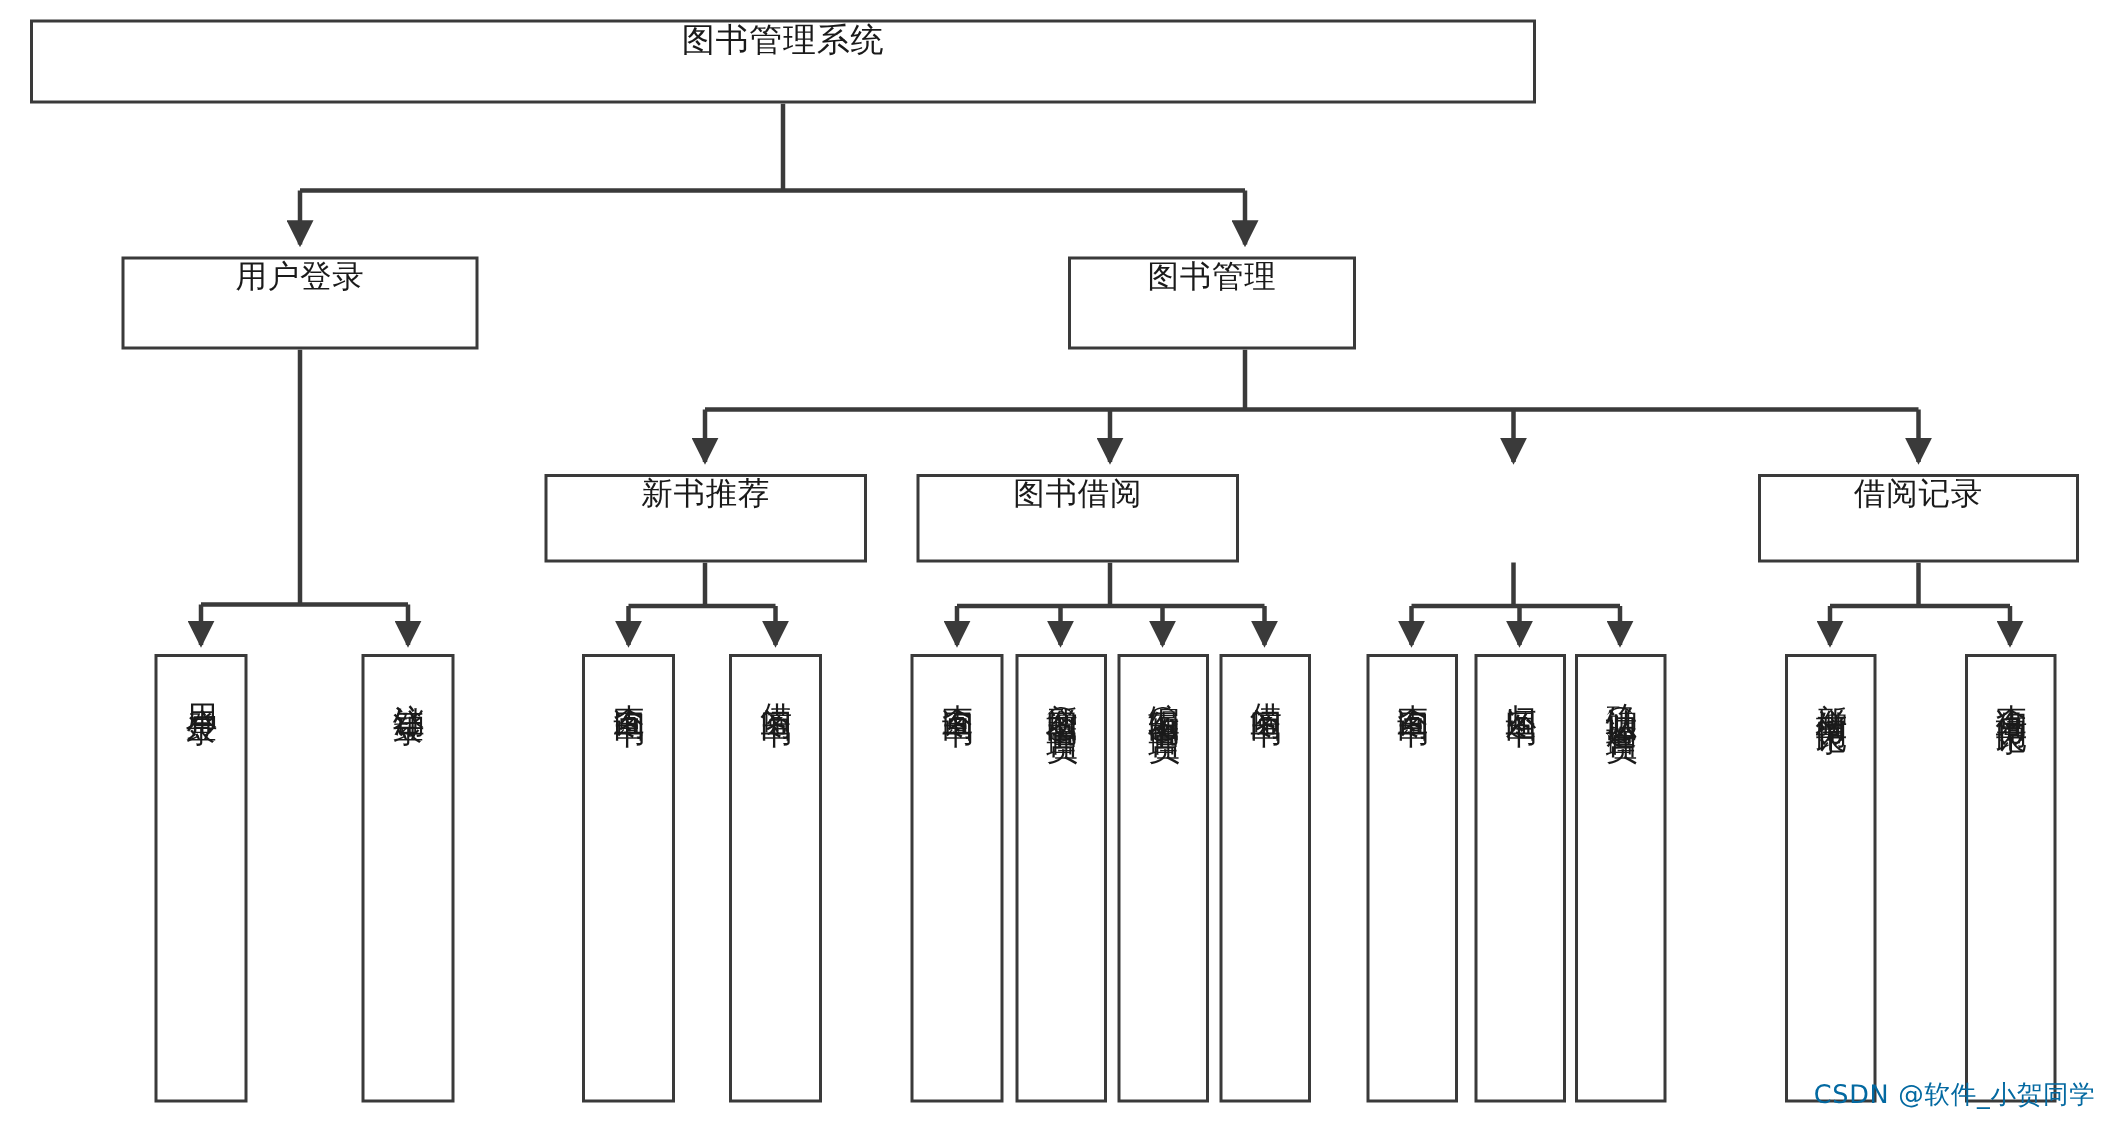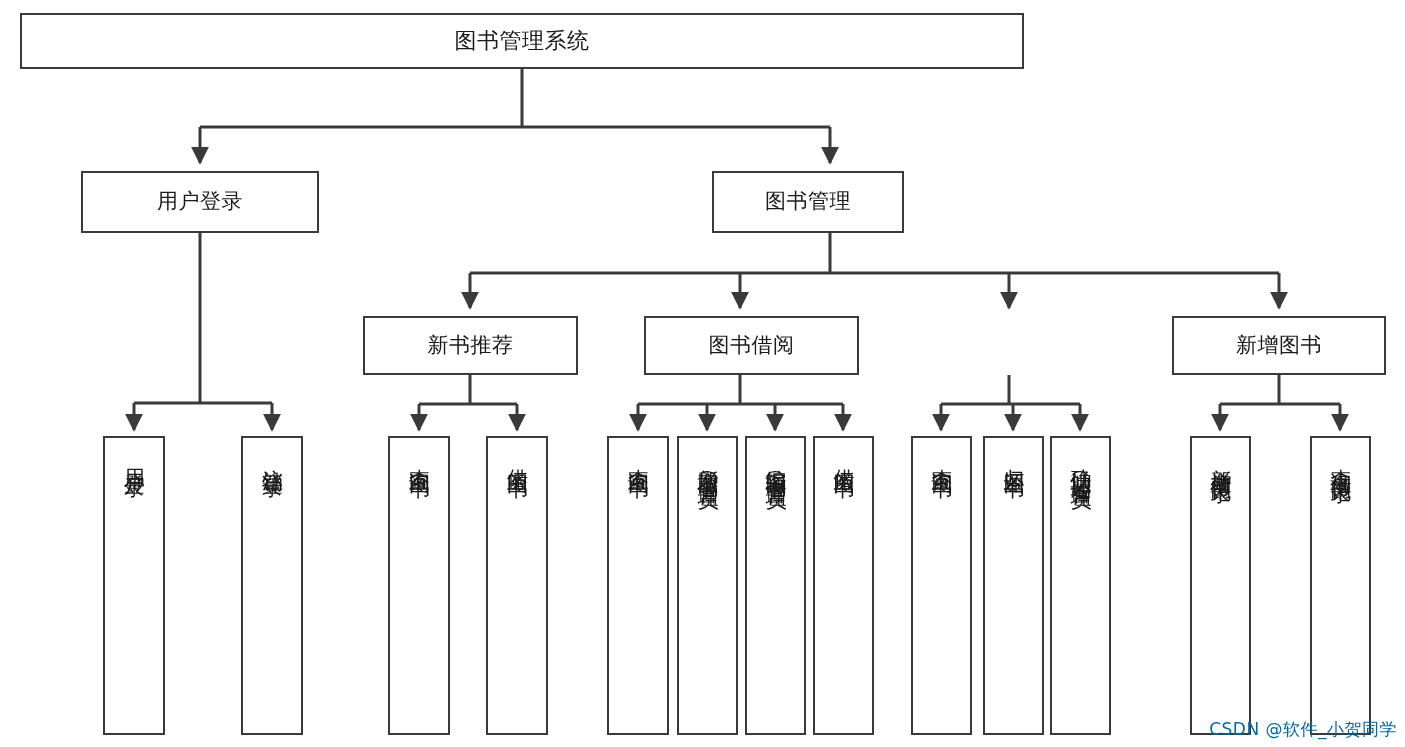--- a/index.html
+++ b/index.html
@@ -24,21 +24,20 @@
     width: 1405px;
     height: 747px;
     pointer-events: none;
   }
   .node {
     position: absolute;
     box-sizing: border-box;
     background: #ffffff;
     border: 2px solid #3a3a3a;
     display: flex;
-    align-items: center;
     justify-content: center;
     color: #1a1a1a;
     z-index: 2;
   }
   .node .label {
     display: block;
     text-align: center;
     line-height: 1.14;
     letter-spacing: 0.5px;
   }
@@ -133,25 +132,25 @@
   <div class="node horiz" style="left:81px; top:171px; width:238px; height:62px;">
     <span class="label">用户登录</span>
   </div>
   <div class="node horiz" style="left:712px; top:171px; width:192px; height:62px;">
     <span class="label">图书管理</span>
   </div>
 
   <div class="node horiz" style="left:363px; top:316px; width:215px; height:59px;">
     <span class="label">新书推荐</span>
   </div>
-  <div class="node horiz" style="left:644px; top:316px; width:215px; height:59px;">
+  <div class="node horiz" style="left:611px; top:316px; width:215px; height:59px;">
     <span class="label">图书借阅</span>
   </div>
   <div class="node horiz" style="left:1172px; top:316px; width:214px; height:59px;">
-    <span class="label">新增图书</span>
+    <span class="label">借阅记录</span>
   </div>
 
   <div class="node vert" style="left:103px; top:436px; width:62px; height:299px;">
     <span class="label">用户登录</span>
   </div>
   <div class="node vert" style="left:241px; top:436px; width:62px; height:299px;">
     <span class="label">注销登录</span>
   </div>
 
   <div class="node vert" style="left:388px; top:436px; width:62px; height:299px;">

